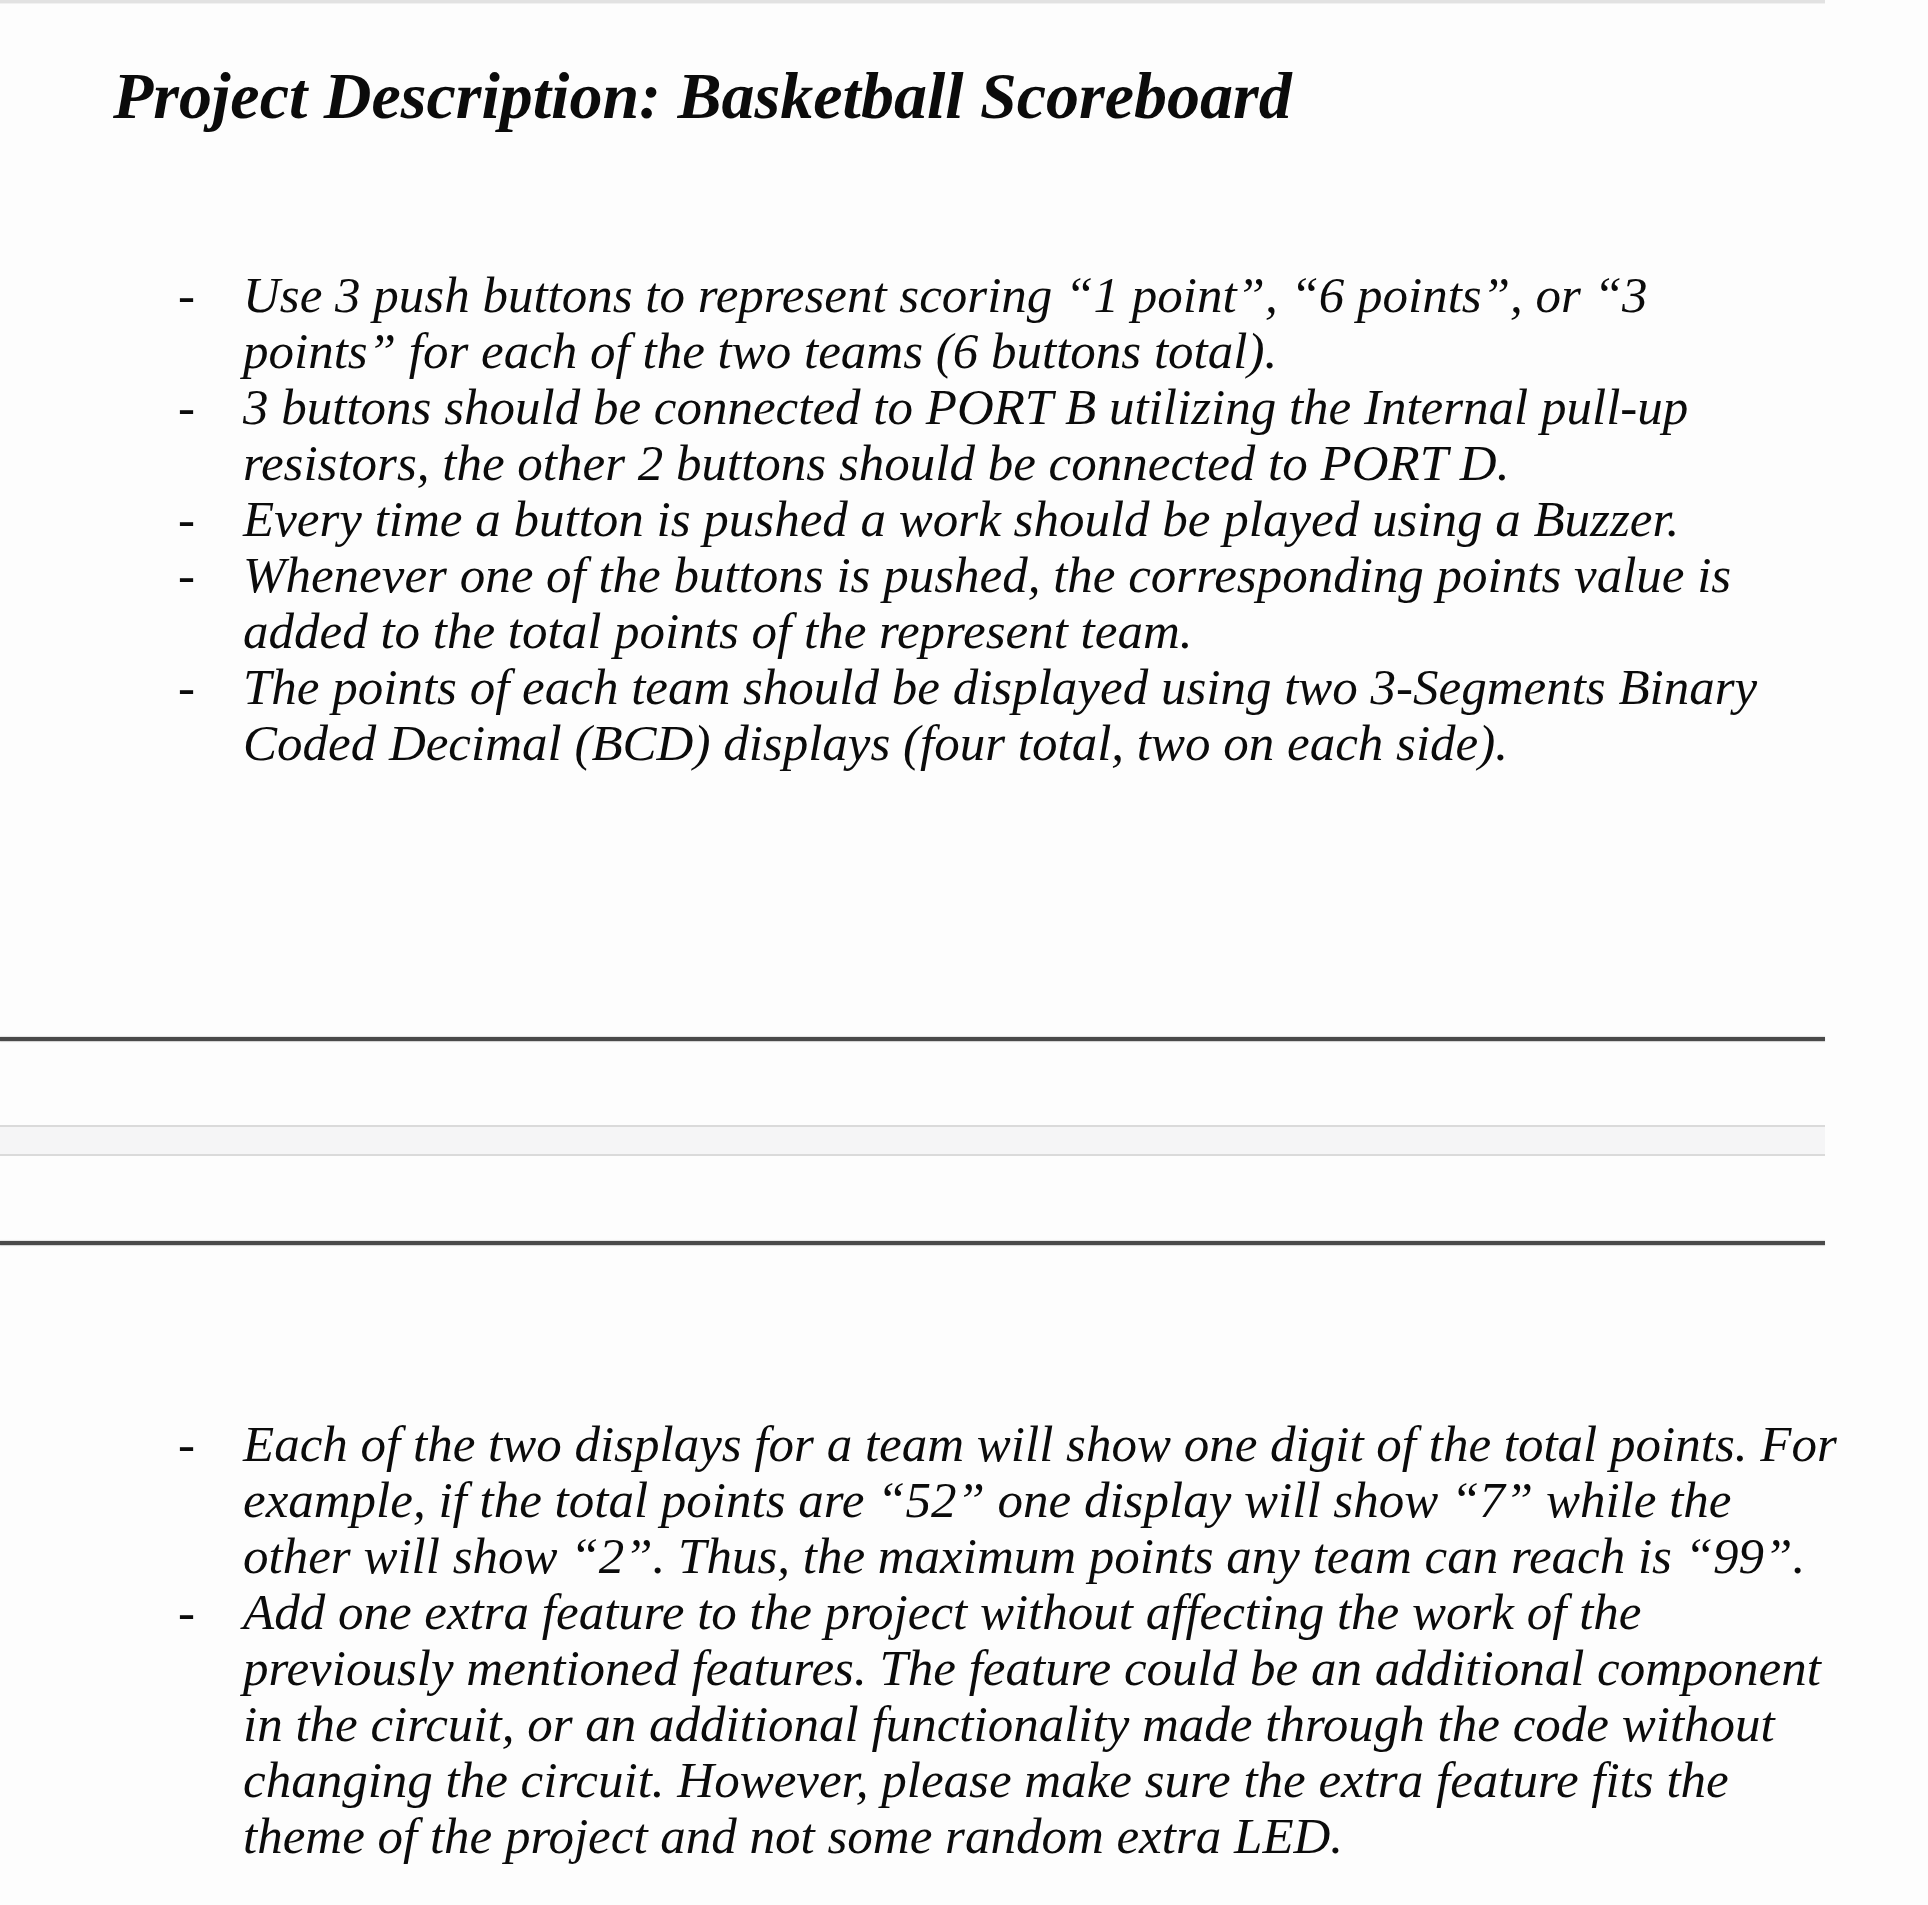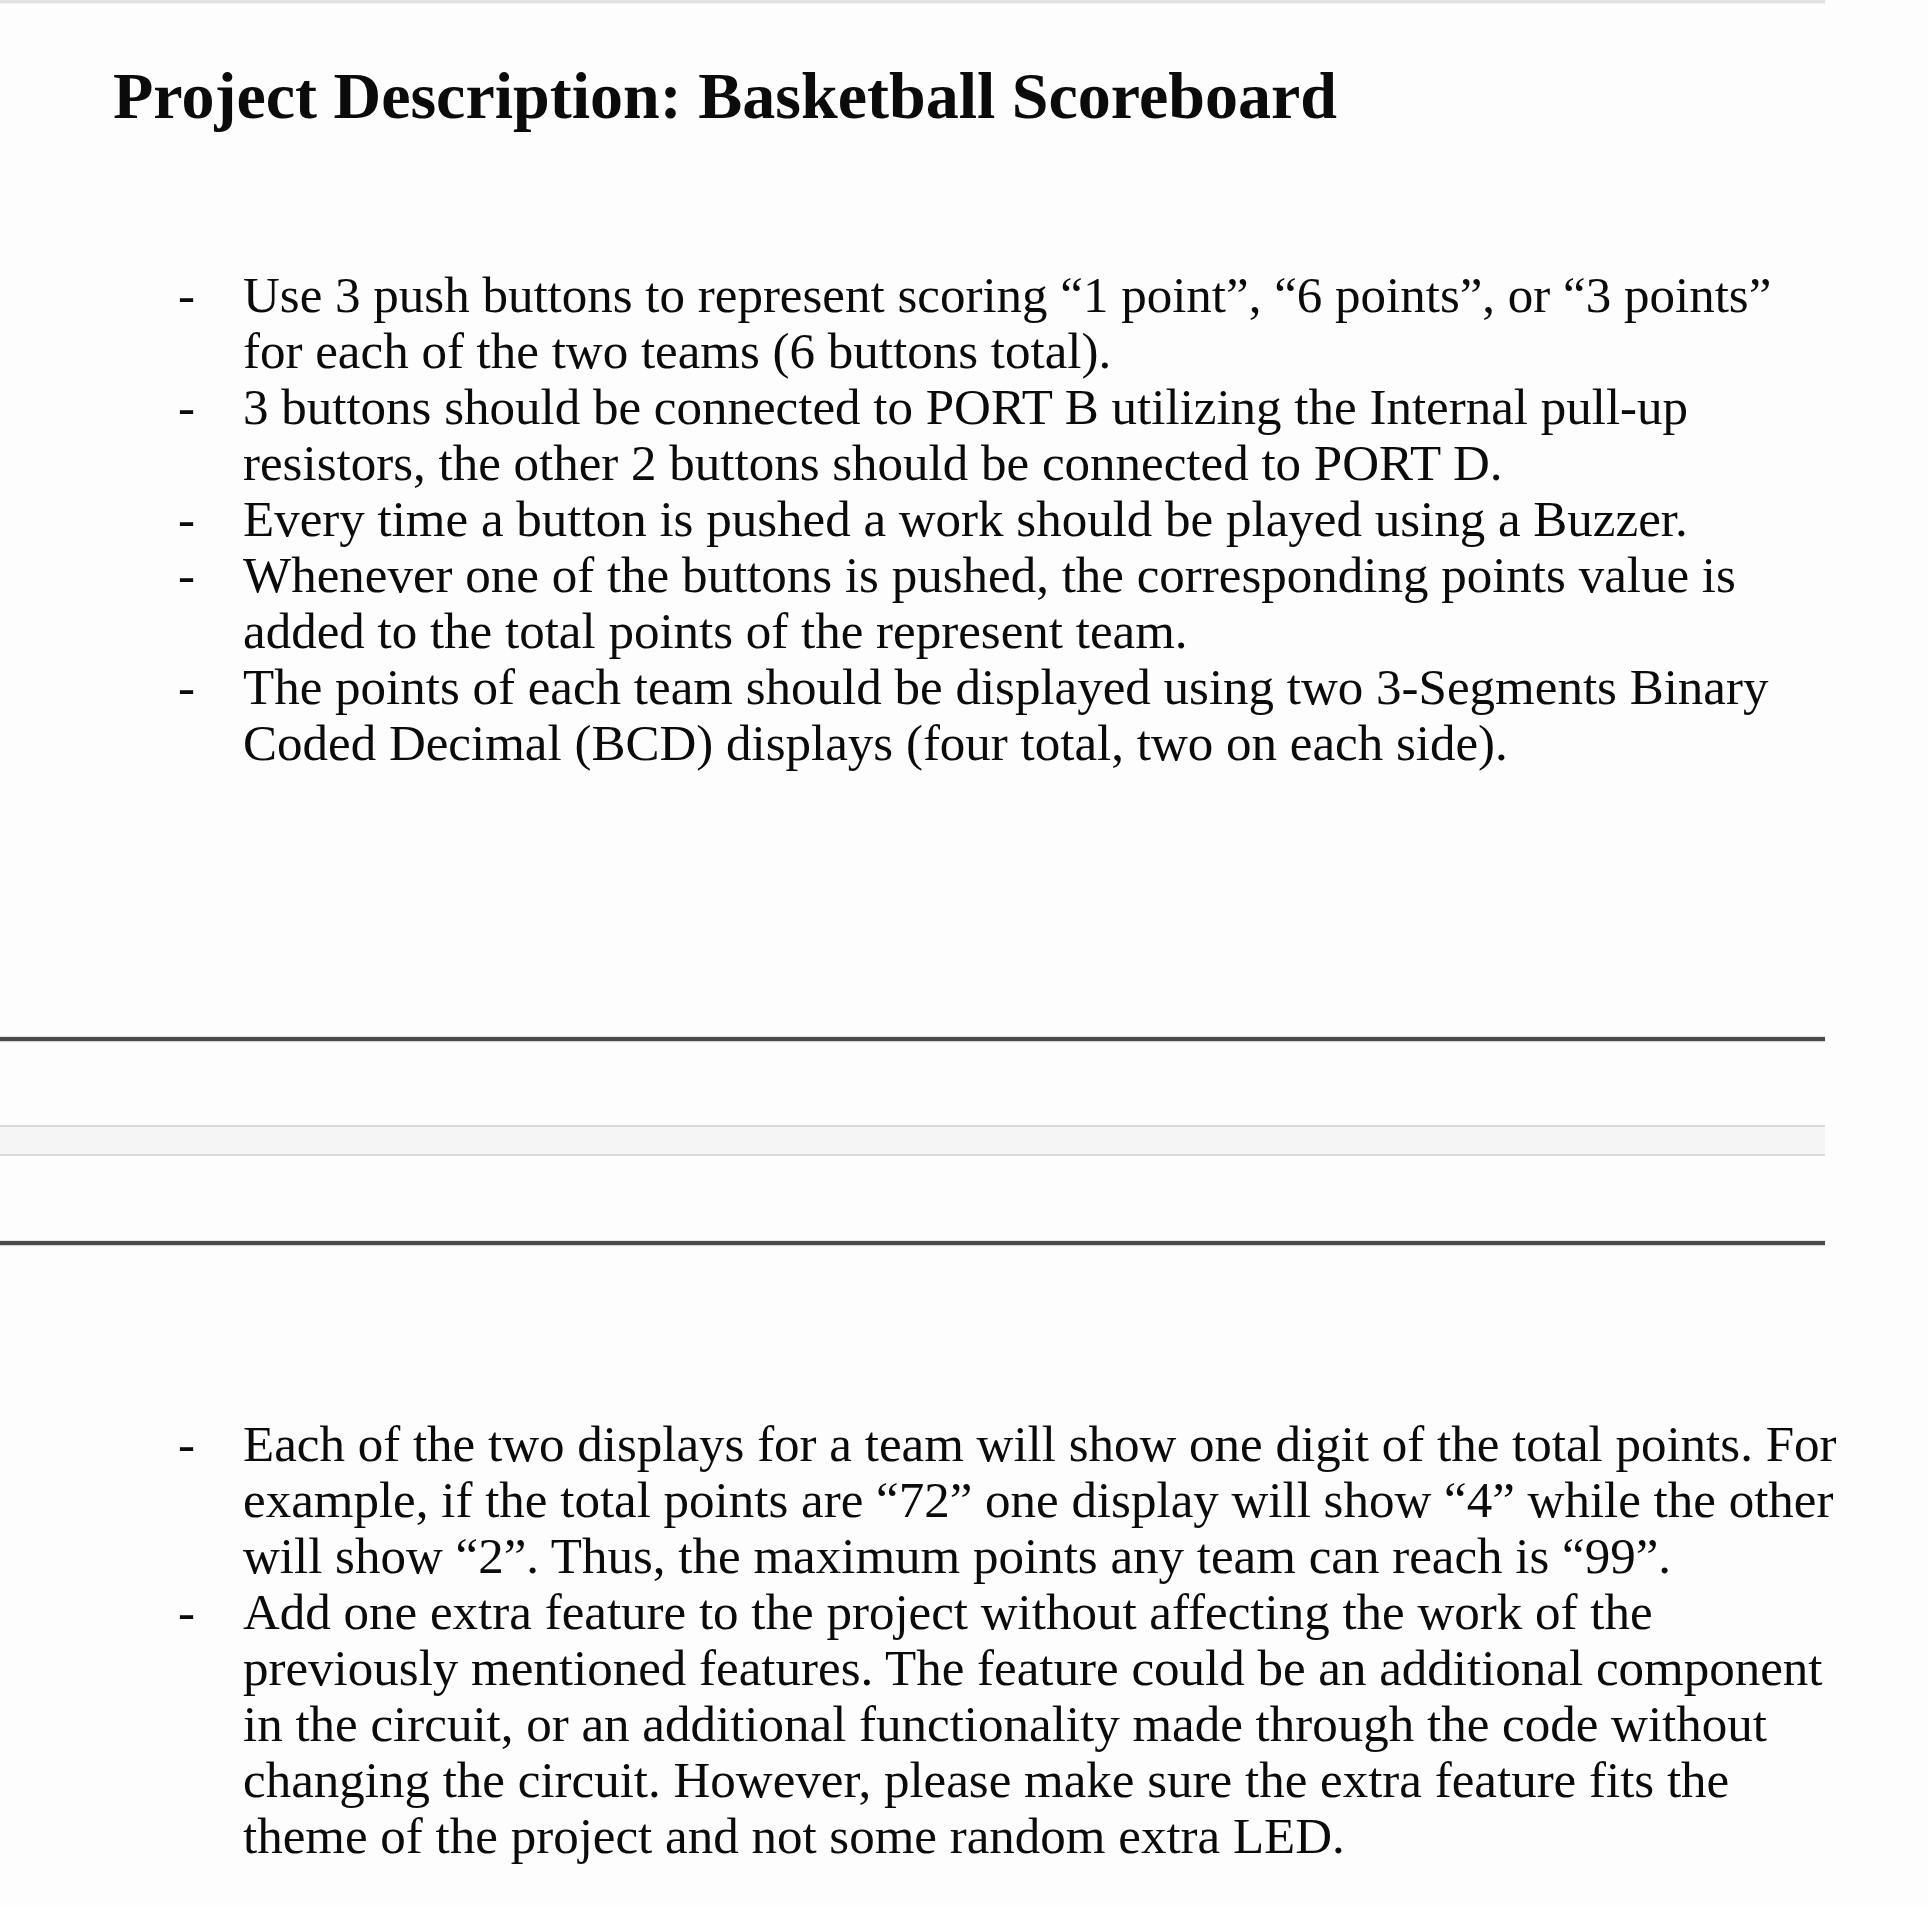--- a/index.html
+++ b/index.html
@@ -10,20 +10,21 @@
     background: #fdfdfd;
     overflow: hidden;
     font-family: "Liberation Serif", "DejaVu Serif", serif;
     color: #0b0b0b;
   }
   .viewport {
     position: relative;
     width: 1825px;
     height: 1905px;
     background: #fdfdfd;
+    font-style: italic;
   }
   
   .top-edge {
     position: absolute;
     left: 0; top: 0;
     width: 100%;
     height: 2.9px;
     background: #e2e2e2;
     border-bottom: 1px solid #f1f1f1;
   }
@@ -124,21 +125,21 @@
     </div>
   </div>
 
   <div class="page-edge page1-bottom-edge"></div>
   <div class="page-gap-band"></div>
   <div class="page-edge page2-top-edge"></div>
 
   <div class="req-list page2">
     <div class="req-item">
       <span class="req-dash">-</span>
-      <span class="req-text">Each of the two displays for a team will show one digit of the total points. For example, if the total points are “72” one display will show “4” while the other will show “2”. Thus, the maximum points any team can reach is “99”.</span>
+      <span class="req-text">Each of the two displays for a team will show one digit of the total points. For example, if the total points are “52” one display will show “7” while the other will show “2”. Thus, the maximum points any team can reach is “99”.</span>
     </div>
     <div class="req-item">
       <span class="req-dash">-</span>
       <span class="req-text">Add one extra feature to the project without affecting the work of the previously mentioned features. The feature could be an additional component in the circuit, or an additional functionality made through the code without changing the circuit. However, please make sure the extra feature fits the theme of the project and not some random extra LED.</span>
     </div>
   </div>
 
 </div>
 
 

